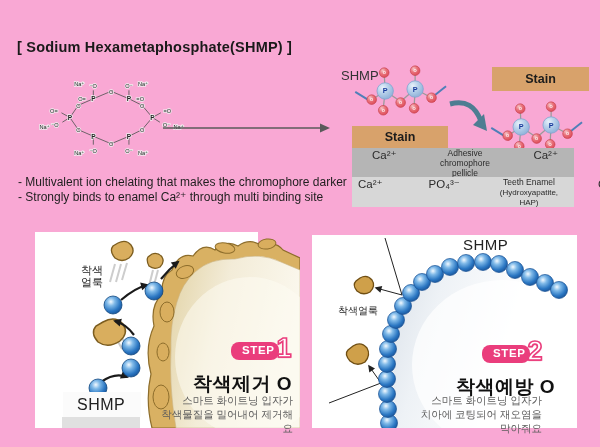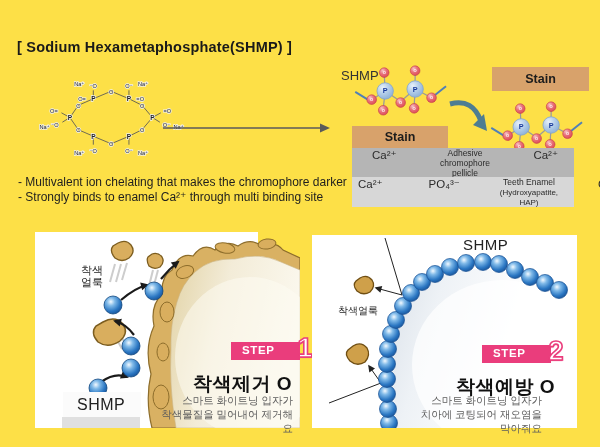--- a/index.html
+++ b/index.html
@@ -1,19 +1,19 @@
 <!DOCTYPE html>
 <html><head>
 <meta charset="utf-8">
 <style>
   html,body{margin:0;padding:0;}
   body{background:#d8d8d8;}
   .page{
     position:relative;width:600px;height:447px;overflow:hidden;
-    background:#fde047;
+    background:#f9a8d4;
     font-family:"Liberation Sans","DejaVu Sans",sans-serif;
     color:#222;
   }
   .abs{position:absolute;}
   
   .title{left:17px;top:39px;font-size:14.5px;font-weight:bold;color:#1a1a1a;letter-spacing:.2px;}
   
   .ring-svg{left:38px;top:78px;width:150px;height:79px;}
   .ring-svg line{stroke:#555;stroke-width:.9;}
   .ring-svg text{font-family:"Liberation Sans","DejaVu Sans",sans-serif;font-size:6px;fill:#222;
@@ -40,21 +40,21 @@
   .panel{position:absolute;background:#fff;}
   .panel-left{left:35px;top:232px;width:223px;height:196px;}
   .panel-right{left:312px;top:235px;width:265px;height:193px;}
   .panel svg{position:absolute;left:0;top:0;}
   .k-note{position:absolute;font-size:11px;line-height:12px;color:#222;}
   .shmp-big{position:absolute;font-size:16px;color:#222;letter-spacing:.5px;}
   .shmp-plate{position:absolute;background:#fbfbfb;}
   .gray-strip{position:absolute;background:#e0e0e0;}
   .badge{position:absolute;display:flex;align-items:flex-end;}
   .badge-pill{background:#ea3d7c;color:#fff;font-weight:700;font-size:11.5px;letter-spacing:.6px;
-    padding:3px 26px 3px 11px;border-radius:0;line-height:1;}
+    padding:3px 5px 3px 11px;border-radius:8px;line-height:1;}
   .badge-num{color:#fff;font-size:27px;font-weight:900;line-height:.8;margin-left:-3px;
     -webkit-text-stroke:1.6px #ea3d7c;text-shadow:0 1px 1px #ea3d7c;}
   .step-heading{position:absolute;font-size:19px;font-weight:800;color:#111;text-align:right;letter-spacing:.5px;margin-top:8px;}
   .step-desc{position:absolute;font-size:10.5px;line-height:14px;color:#5d5d5d;text-align:right;}
 </style>
 </head>
 <body>
 
 <div class="page">
 

